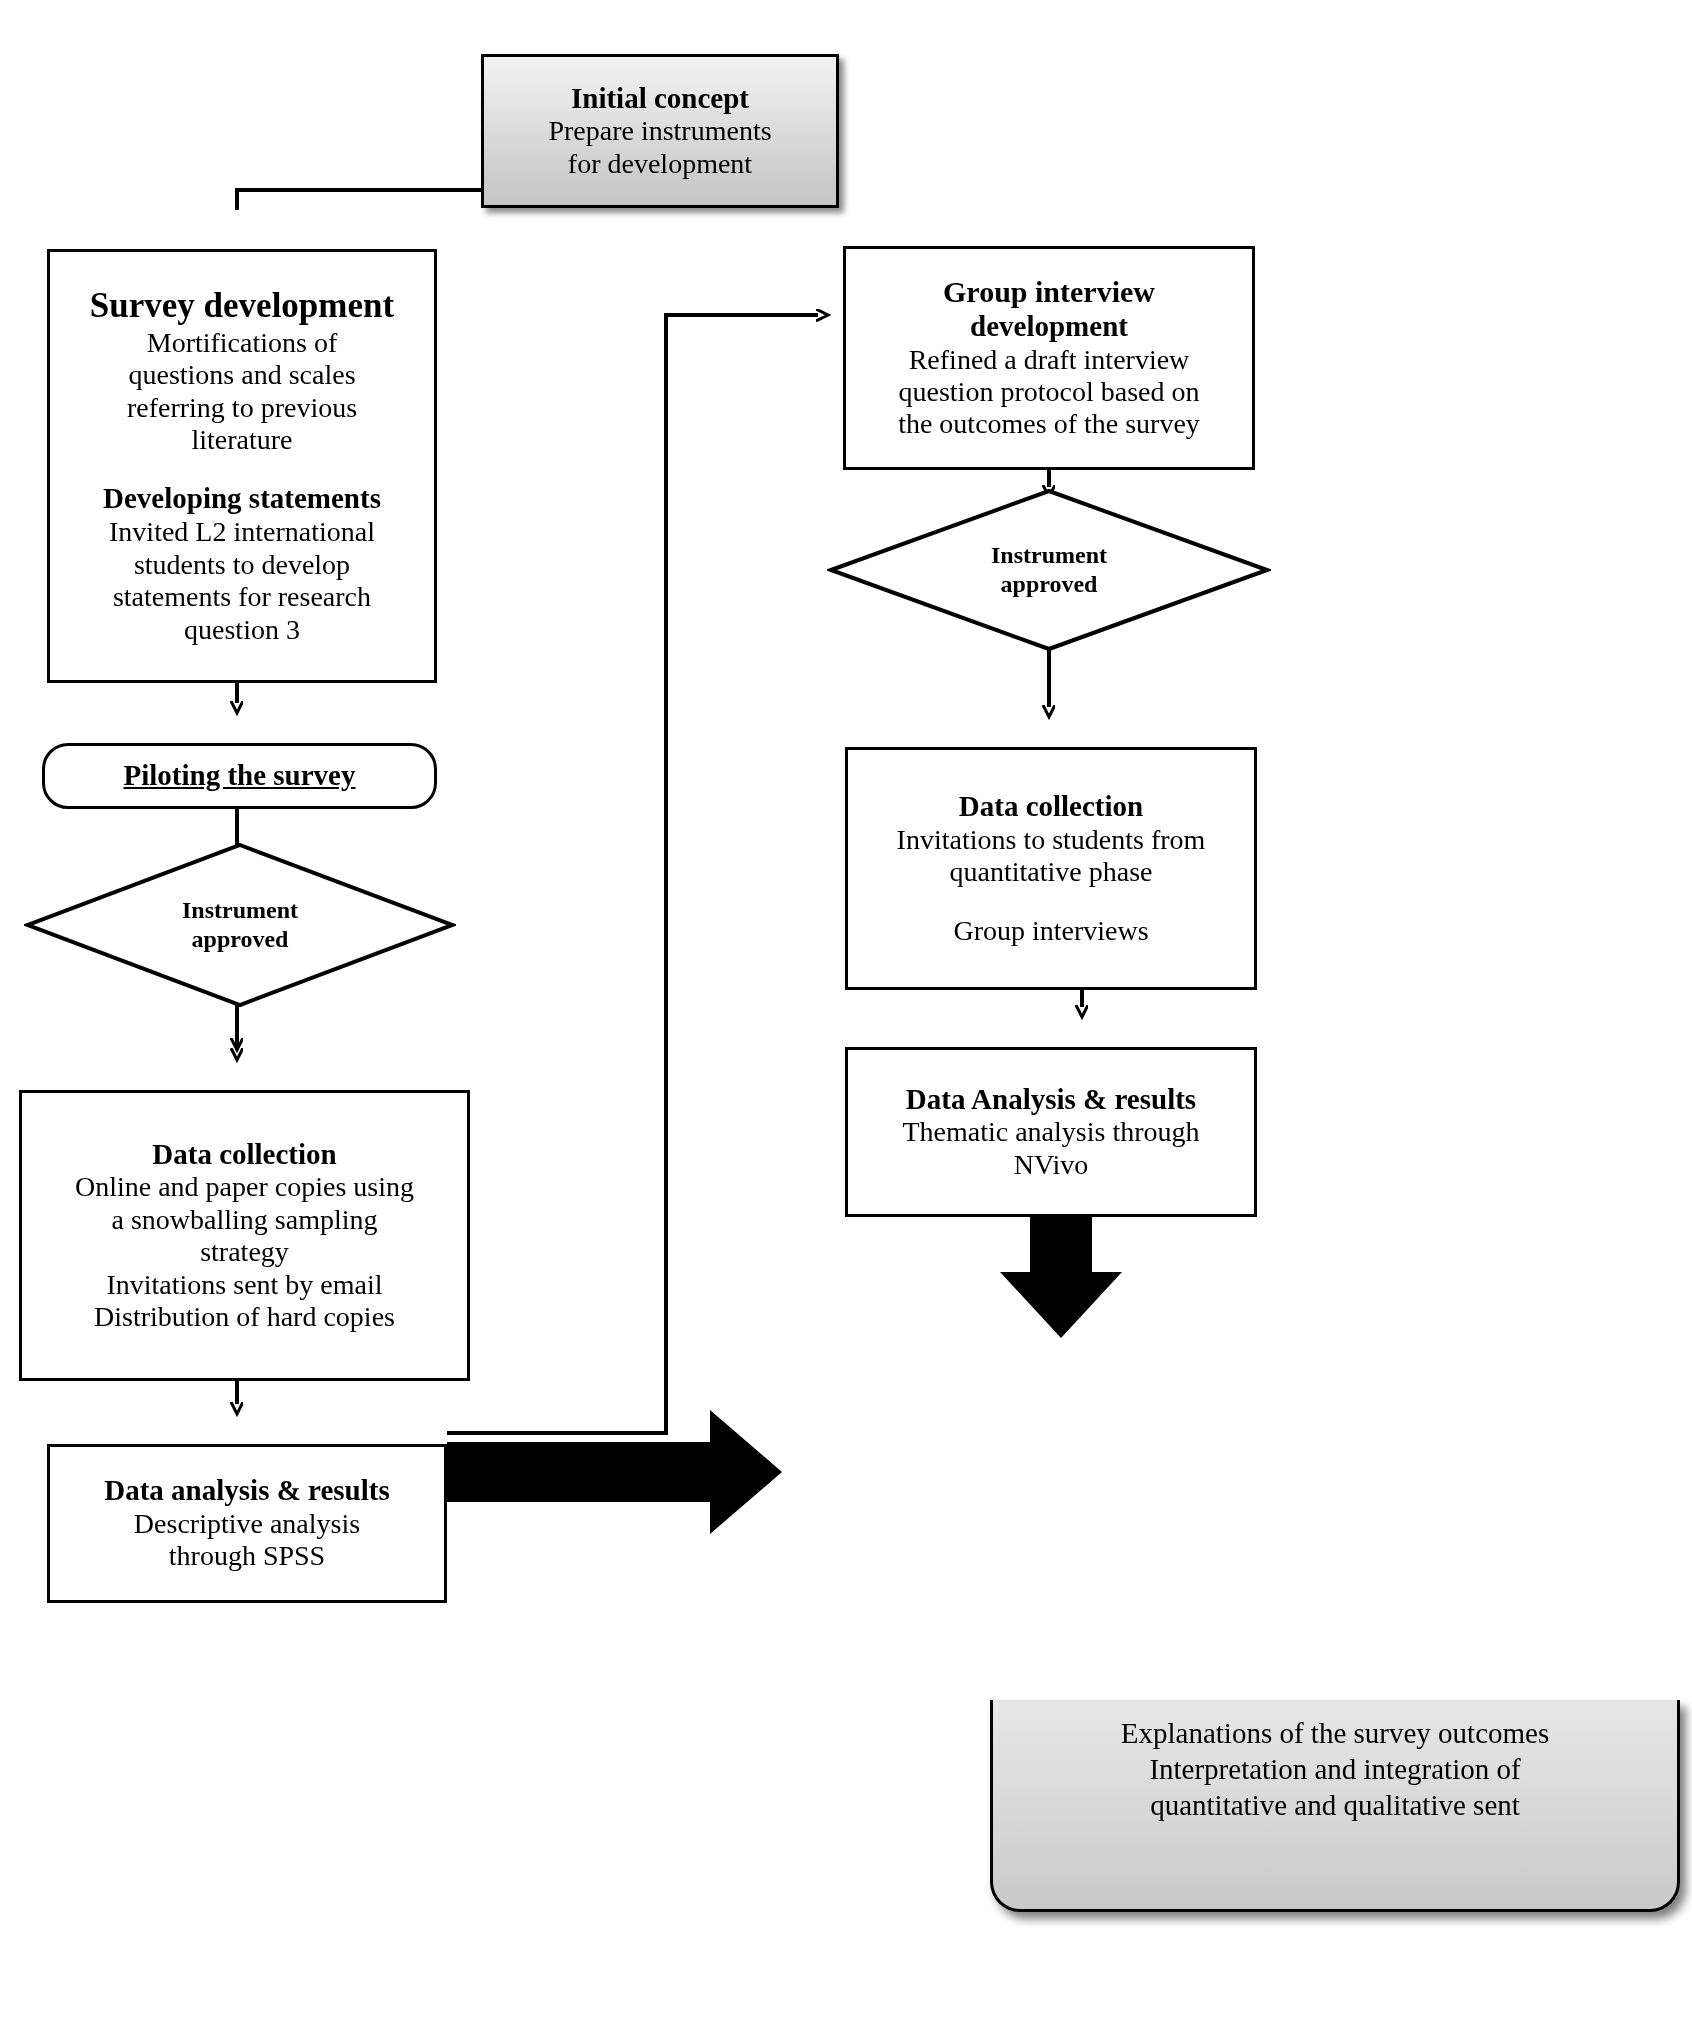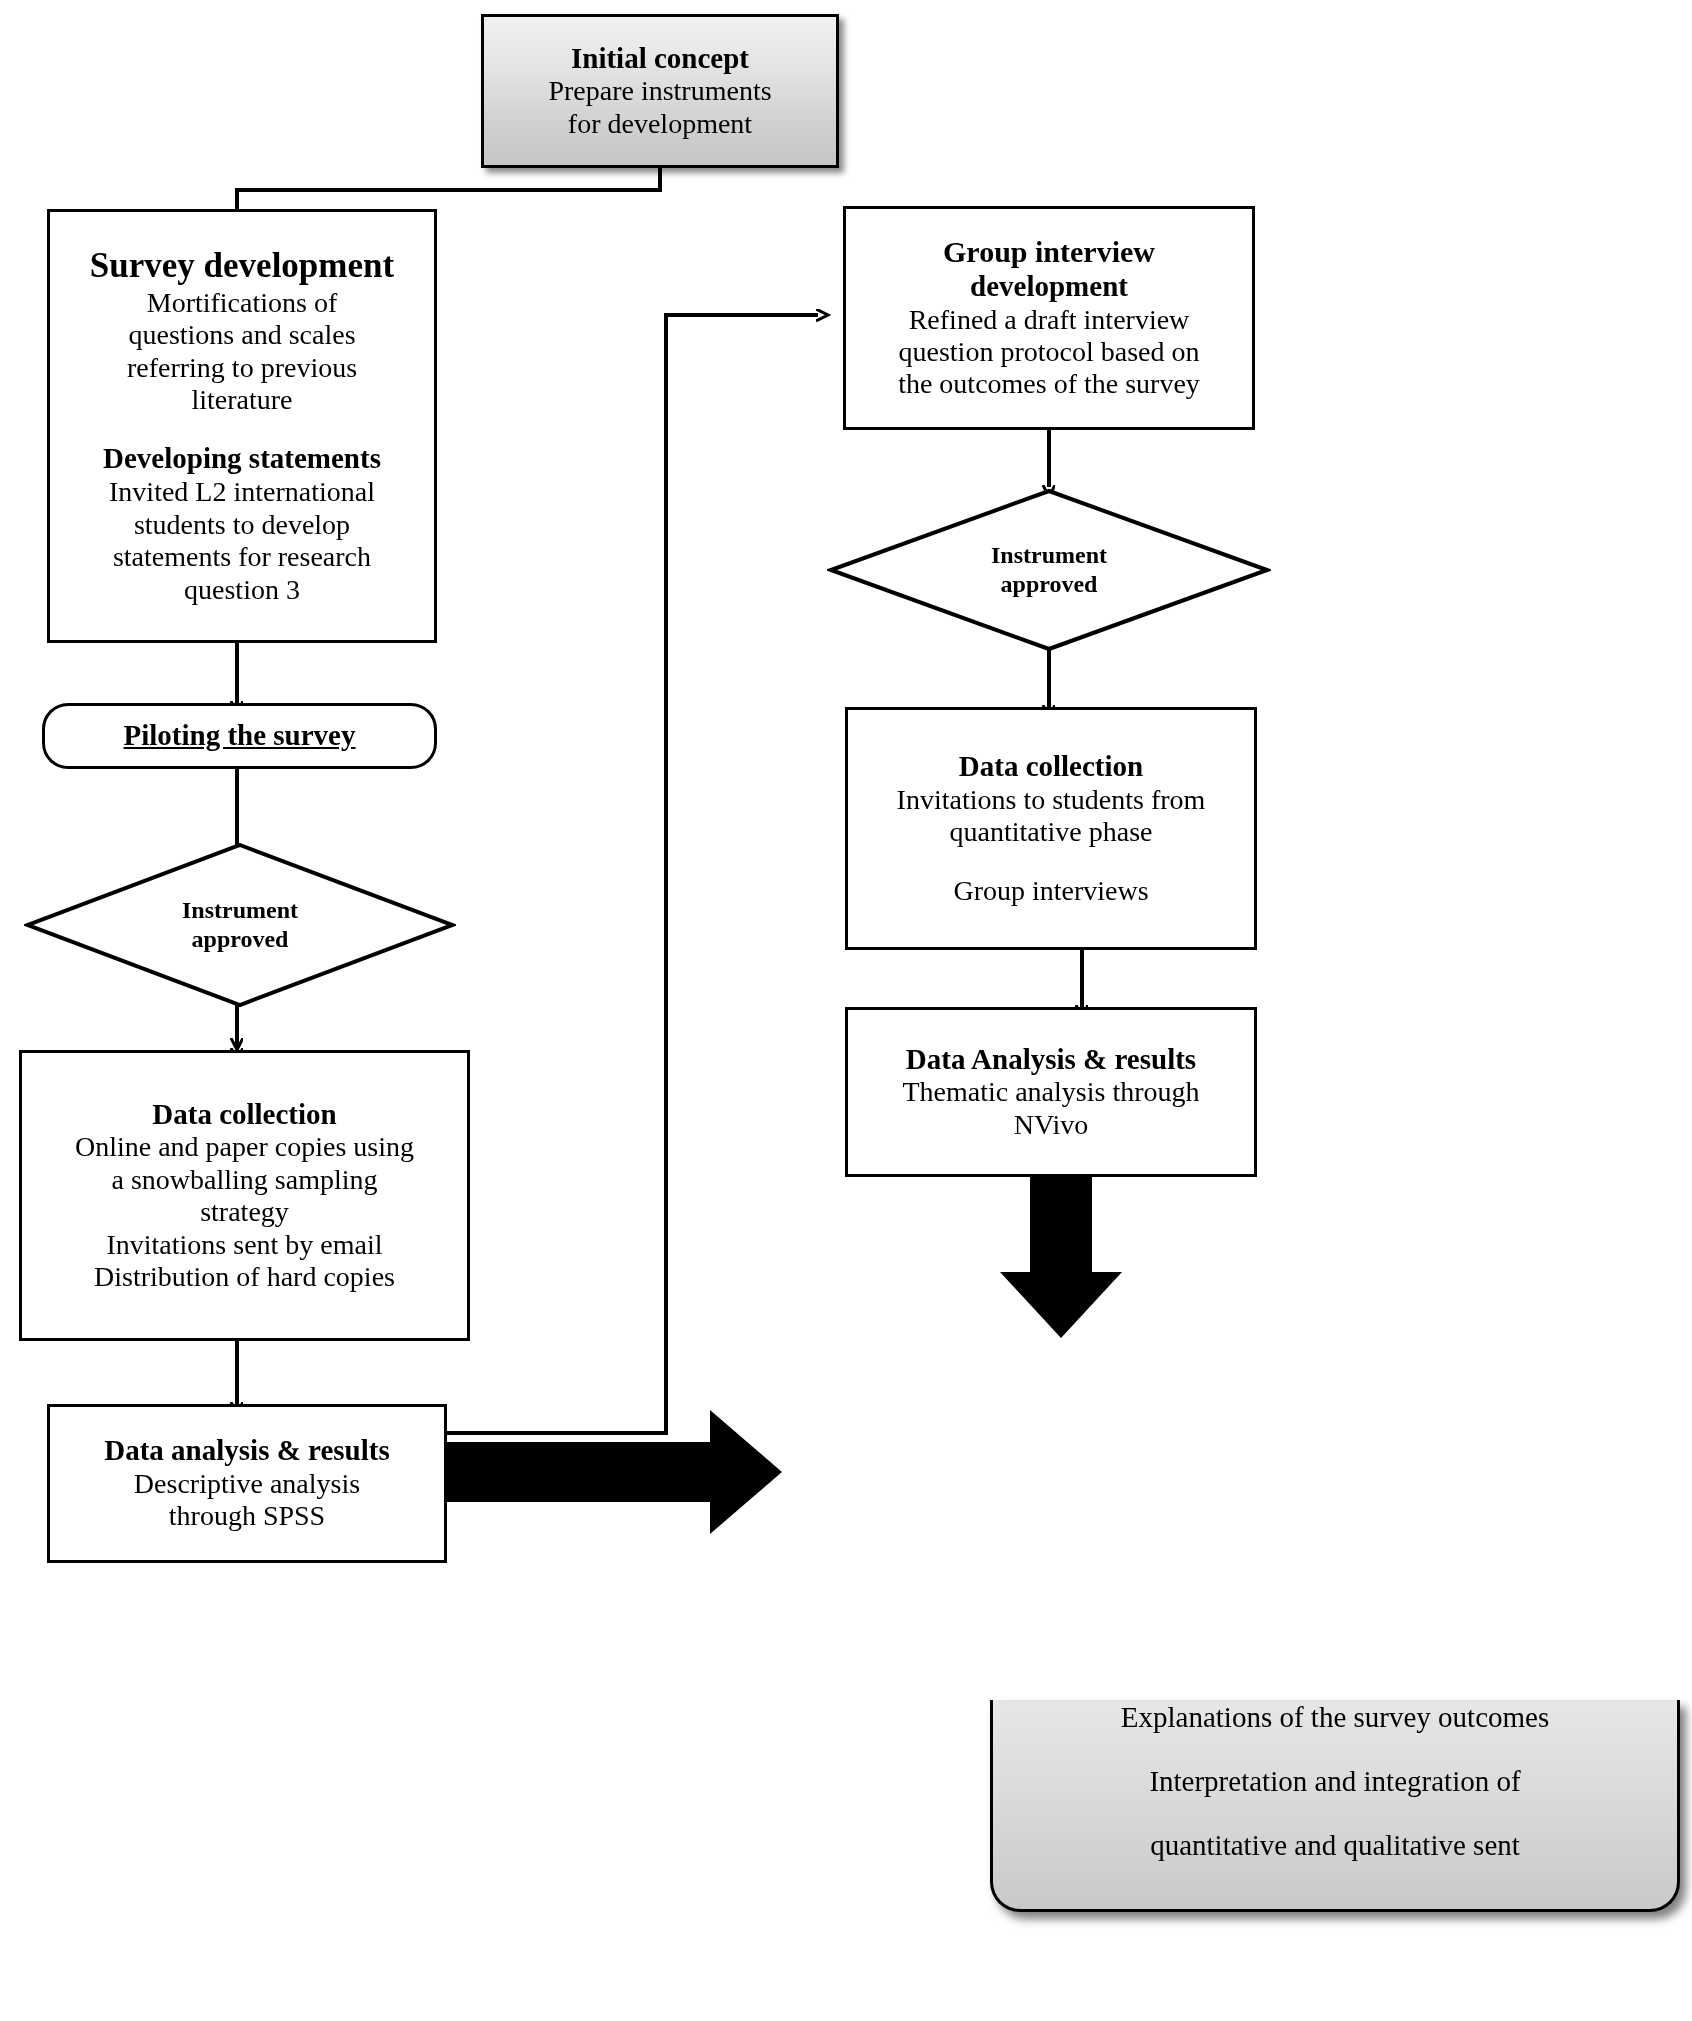--- a/index.html
+++ b/index.html
@@ -4,21 +4,21 @@
 <style>
   html,body{margin:0;padding:0;background:#ffffff;}
   body{width:1692px;height:2021px;position:relative;
        font-family:"Liberation Serif","DejaVu Serif",serif;color:#000;}
   #stage{position:absolute;left:0;top:0;width:1692px;height:2021px;overflow:hidden;}
 
   svg.edges{position:absolute;left:0;top:0;width:1692px;height:2021px;pointer-events:none;}
 
   .node{position:absolute;box-sizing:border-box;display:flex;flex-direction:column;
         align-items:center;justify-content:center;
-        background:#ffffff;border:3px solid #000;}
+        background:#ffffff;border:3px solid #000;margin-top:40px;}
   .node .ttl{font-weight:bold;}
   .node .ln{font-weight:normal;}
   .t27{font-size:28px;line-height:1.16;}
 
   
   .grad-box{background:linear-gradient(180deg,#f2f2f2 0%,#e3e3e3 35%,#cfcfcf 75%,#c6c6c6 100%);
             border:3px solid #000;}
   .shadow-r{box-shadow:5px 5px 6px rgba(0,0,0,.45);}
 
   
@@ -34,21 +34,21 @@
   
   .findings{position:absolute;box-sizing:border-box;
             filter:drop-shadow(6px 7px 5px rgba(0,0,0,.5));}
   .findings .hdr{background:#000;color:#fff;font-weight:bold;font-size:36px;
             display:flex;align-items:center;justify-content:center;
             border:3px solid #000;border-bottom:none;box-sizing:border-box;}
   .findings .bdy{background:linear-gradient(180deg,#e6e6e6 0%,#dcdcdc 40%,#c9c9c9 100%);
             border:3px solid #000;border-top:none;box-sizing:border-box;
             border-radius:0 0 30px 30px;
             display:flex;flex-direction:column;align-items:center;justify-content:flex-start;
-            text-align:left;font-size:29px;line-height:1.24;padding-top:0;gap:28px;}
+            text-align:left;font-size:29px;line-height:1.24;padding-top:16px;}
 
   .spacer{height:26px;}
 </style>
 </head>
 <body>
 
 <div id="stage">
 
   <svg class="edges" viewBox="0 0 1692 2021" xmlns="http://www.w3.org/2000/svg">
     <defs>

